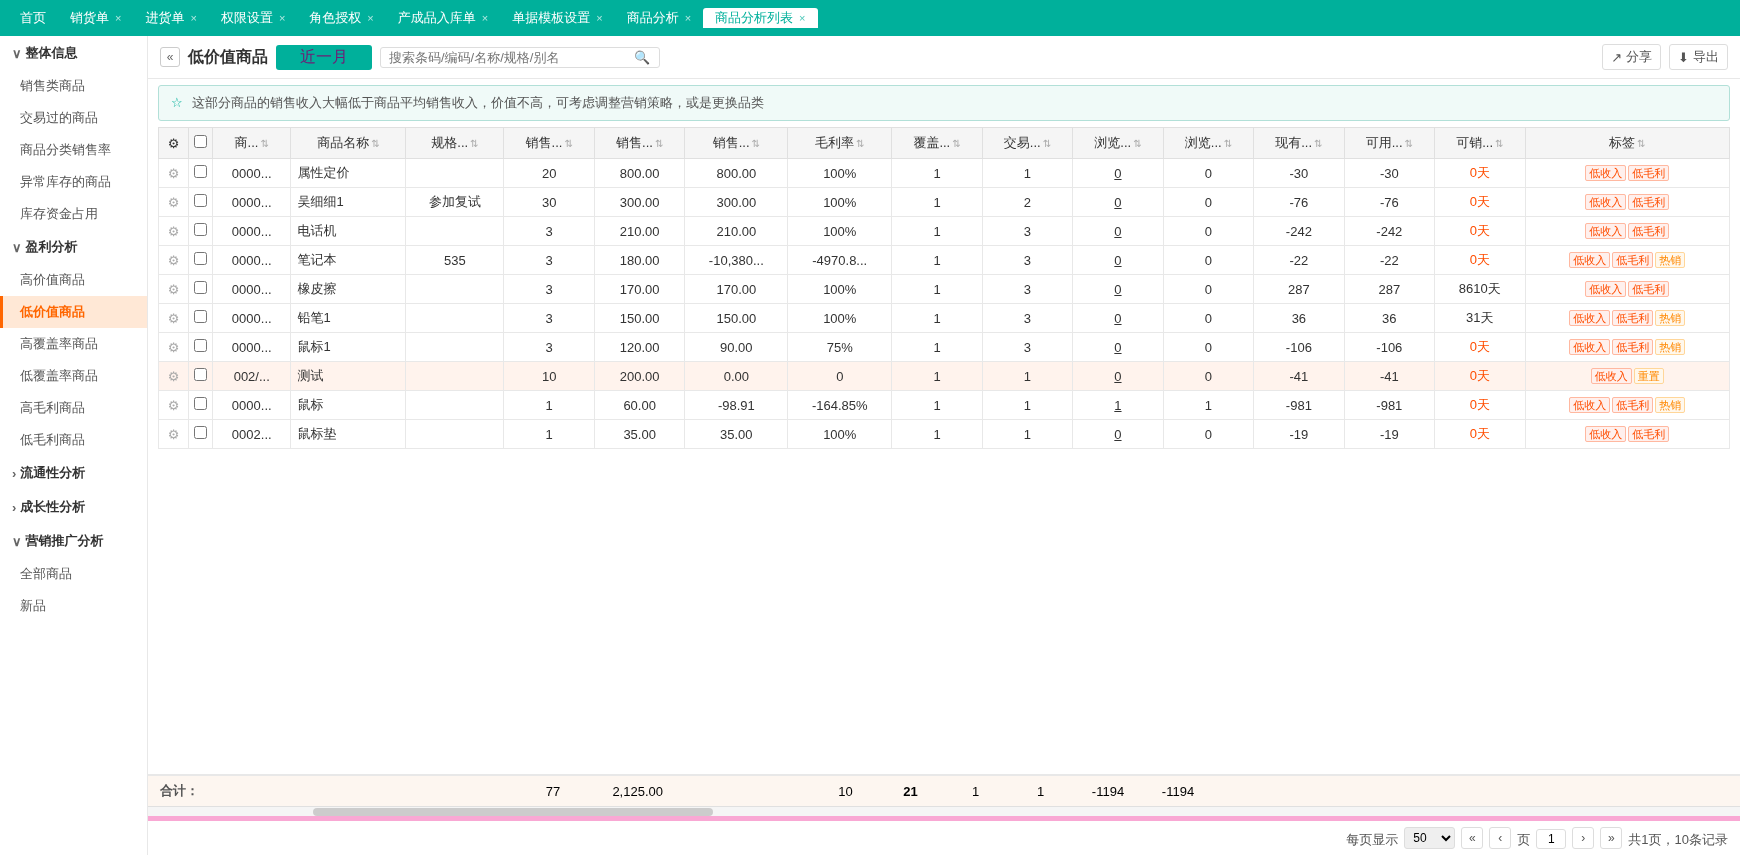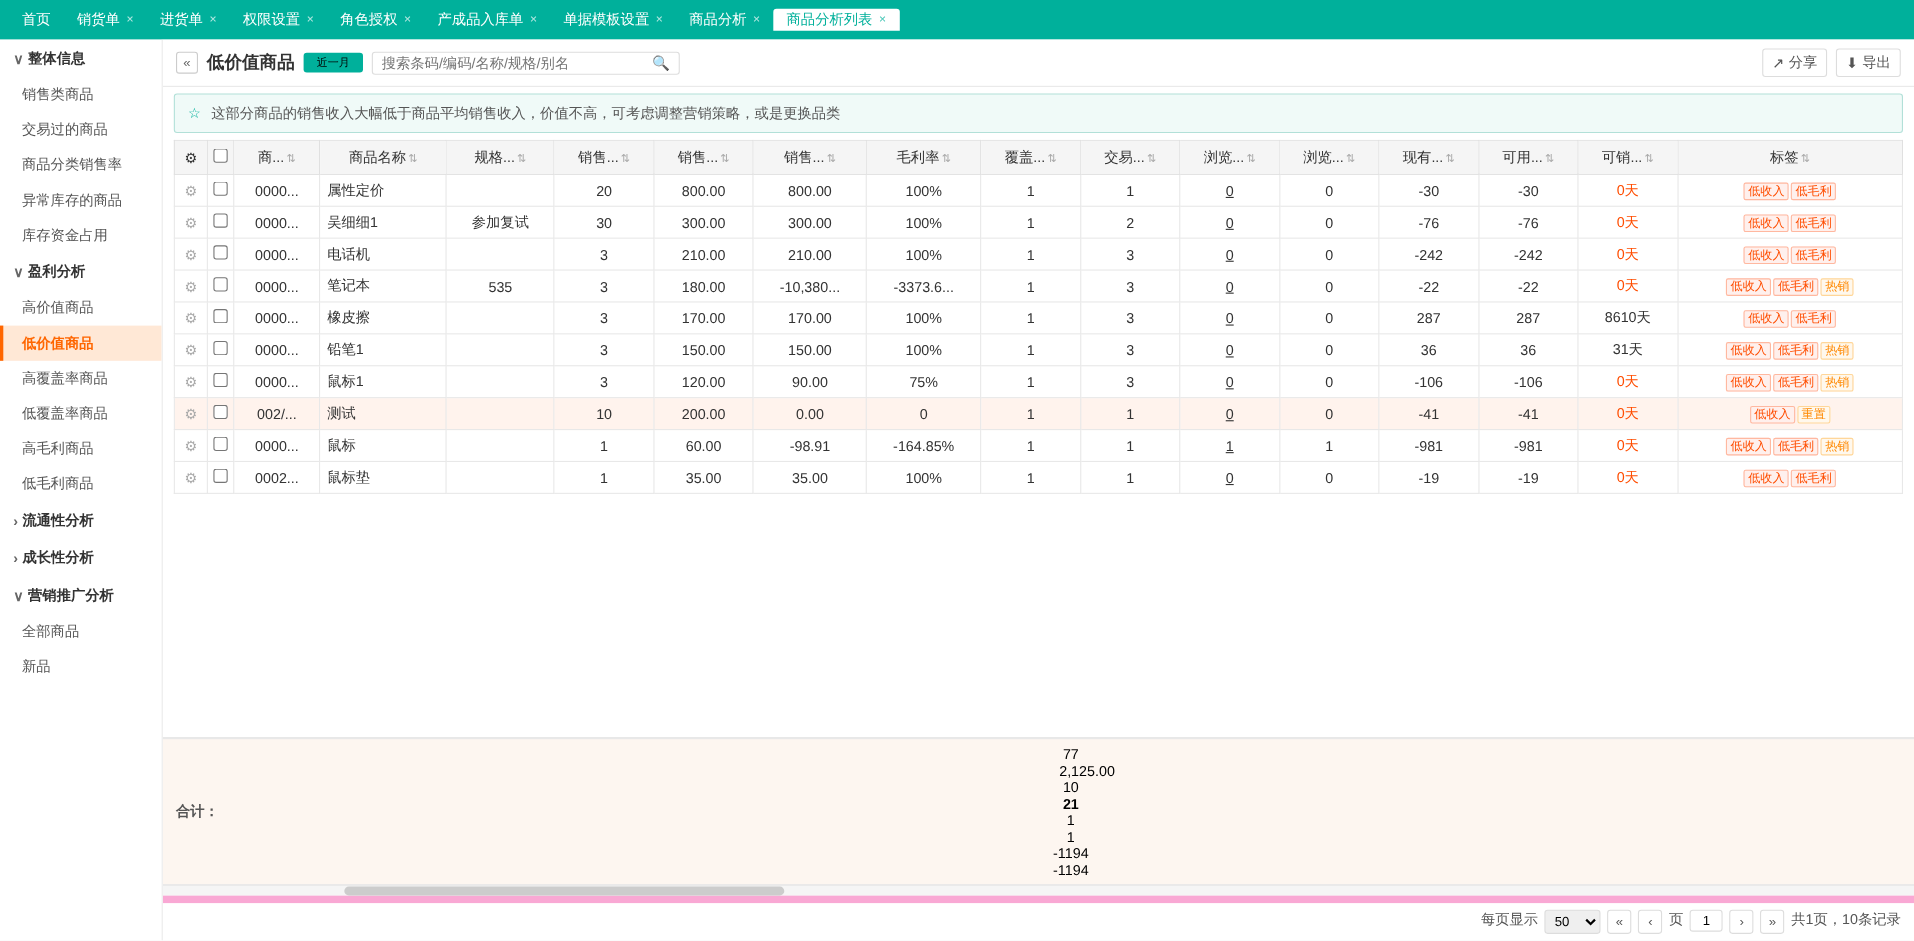--- a/index.html
+++ b/index.html
@@ -87,24 +87,24 @@
       font-size: 12px;
       background: #fff;
     }
     .page-title {
       font-size: 16px;
       font-weight: bold;
       color: #333;
     }
     .filter-tag {
       background: #00b09b;
-      color: #000000;
-      padding: 2px 12px;
-      border-radius: 3px;
-      font-size: 10px;
+      color: #701a75;
+      padding: 2px 24px;
+      border-radius: 3px;
+      font-size: 16px;
       cursor: pointer;
     }
     .search-box {
       display: flex;
       align-items: center;
       border: 1px solid #ddd;
       border-radius: 3px;
       padding: 2px 8px;
       flex: 1;
       max-width: 280px;
@@ -189,24 +189,24 @@
     .footer-label { color: #555; font-weight: bold; margin-right: 20px; }
     .footer-cells {
       display: flex;
       flex: 1;
       gap: 0;
     }
 
     
     .pagination {
       display: flex;
-      align-items: flex-start;
+      align-items: flex-end;
       justify-content: flex-end;
       padding: 6px 12px;
-      border-top: 7px solid #f9a8d4;
+      border-top: 5px solid #f9a8d4;
       gap: 6px;
       background: #fff;
       font-size: 12px;
       color: #555;
     }
     .page-size-select {
       border: 1px solid #ddd;
       border-radius: 3px;
       padding: 2px 4px;
       font-size: 12px;
@@ -424,21 +424,21 @@
   </tr>
               <tr>
     <td style="color:#aaa; cursor:pointer;">⚙</td>
     <td><input type="checkbox" style=""></td>
     <td>0000...</td>
     <td class="product-name">笔记本</td>
     <td>535</td>
     <td>3</td>
     <td>180.00</td>
     <td>-10,380...</td>
-    <td>-3373.6...</td>
+    <td>-4970.8...</td>
     <td>1</td>
     <td>3</td>
     <td><span class="link-underline">0</span></td>
     <td>0</td>
     <td>-22</td>
     <td>-22</td>
     <td class="zero-days">0天</td>
     <td><span class="tag-red">低收入</span><span class="tag-red">低毛利</span><span class="tag-orange">热销</span></td>
   </tr>
               <tr>
@@ -554,21 +554,21 @@
     <td>-19</td>
     <td class="zero-days">0天</td>
     <td><span class="tag-red">低收入</span><span class="tag-red">低毛利</span></td>
   </tr>
             </tbody>
         </table>
       </div>
 
       <div class="table-footer">
         <span class="footer-label">合计：</span>
-        <div class="footer-cells" style="display:flex; gap:0; align-items:center;flex-direction:column;">
+        <div class="footer-cells" style="display:flex; gap:0; align-items:center;">
           <span style="width:30px;"></span>
           <span style="width:24px;"></span>
           <span style="width:60px;"></span>
           <span style="width:120px;"></span>
           <span style="width:70px;"></span>
           <span style="width:60px; text-align:center;">77</span>
           <span style="width:80px; text-align:right;">2,125.00</span>
           <span style="width:80px; text-align:center;"></span>
           <span style="width:70px; text-align:center;"></span>
           <span style="width:65px; text-align:center;">10</span>

